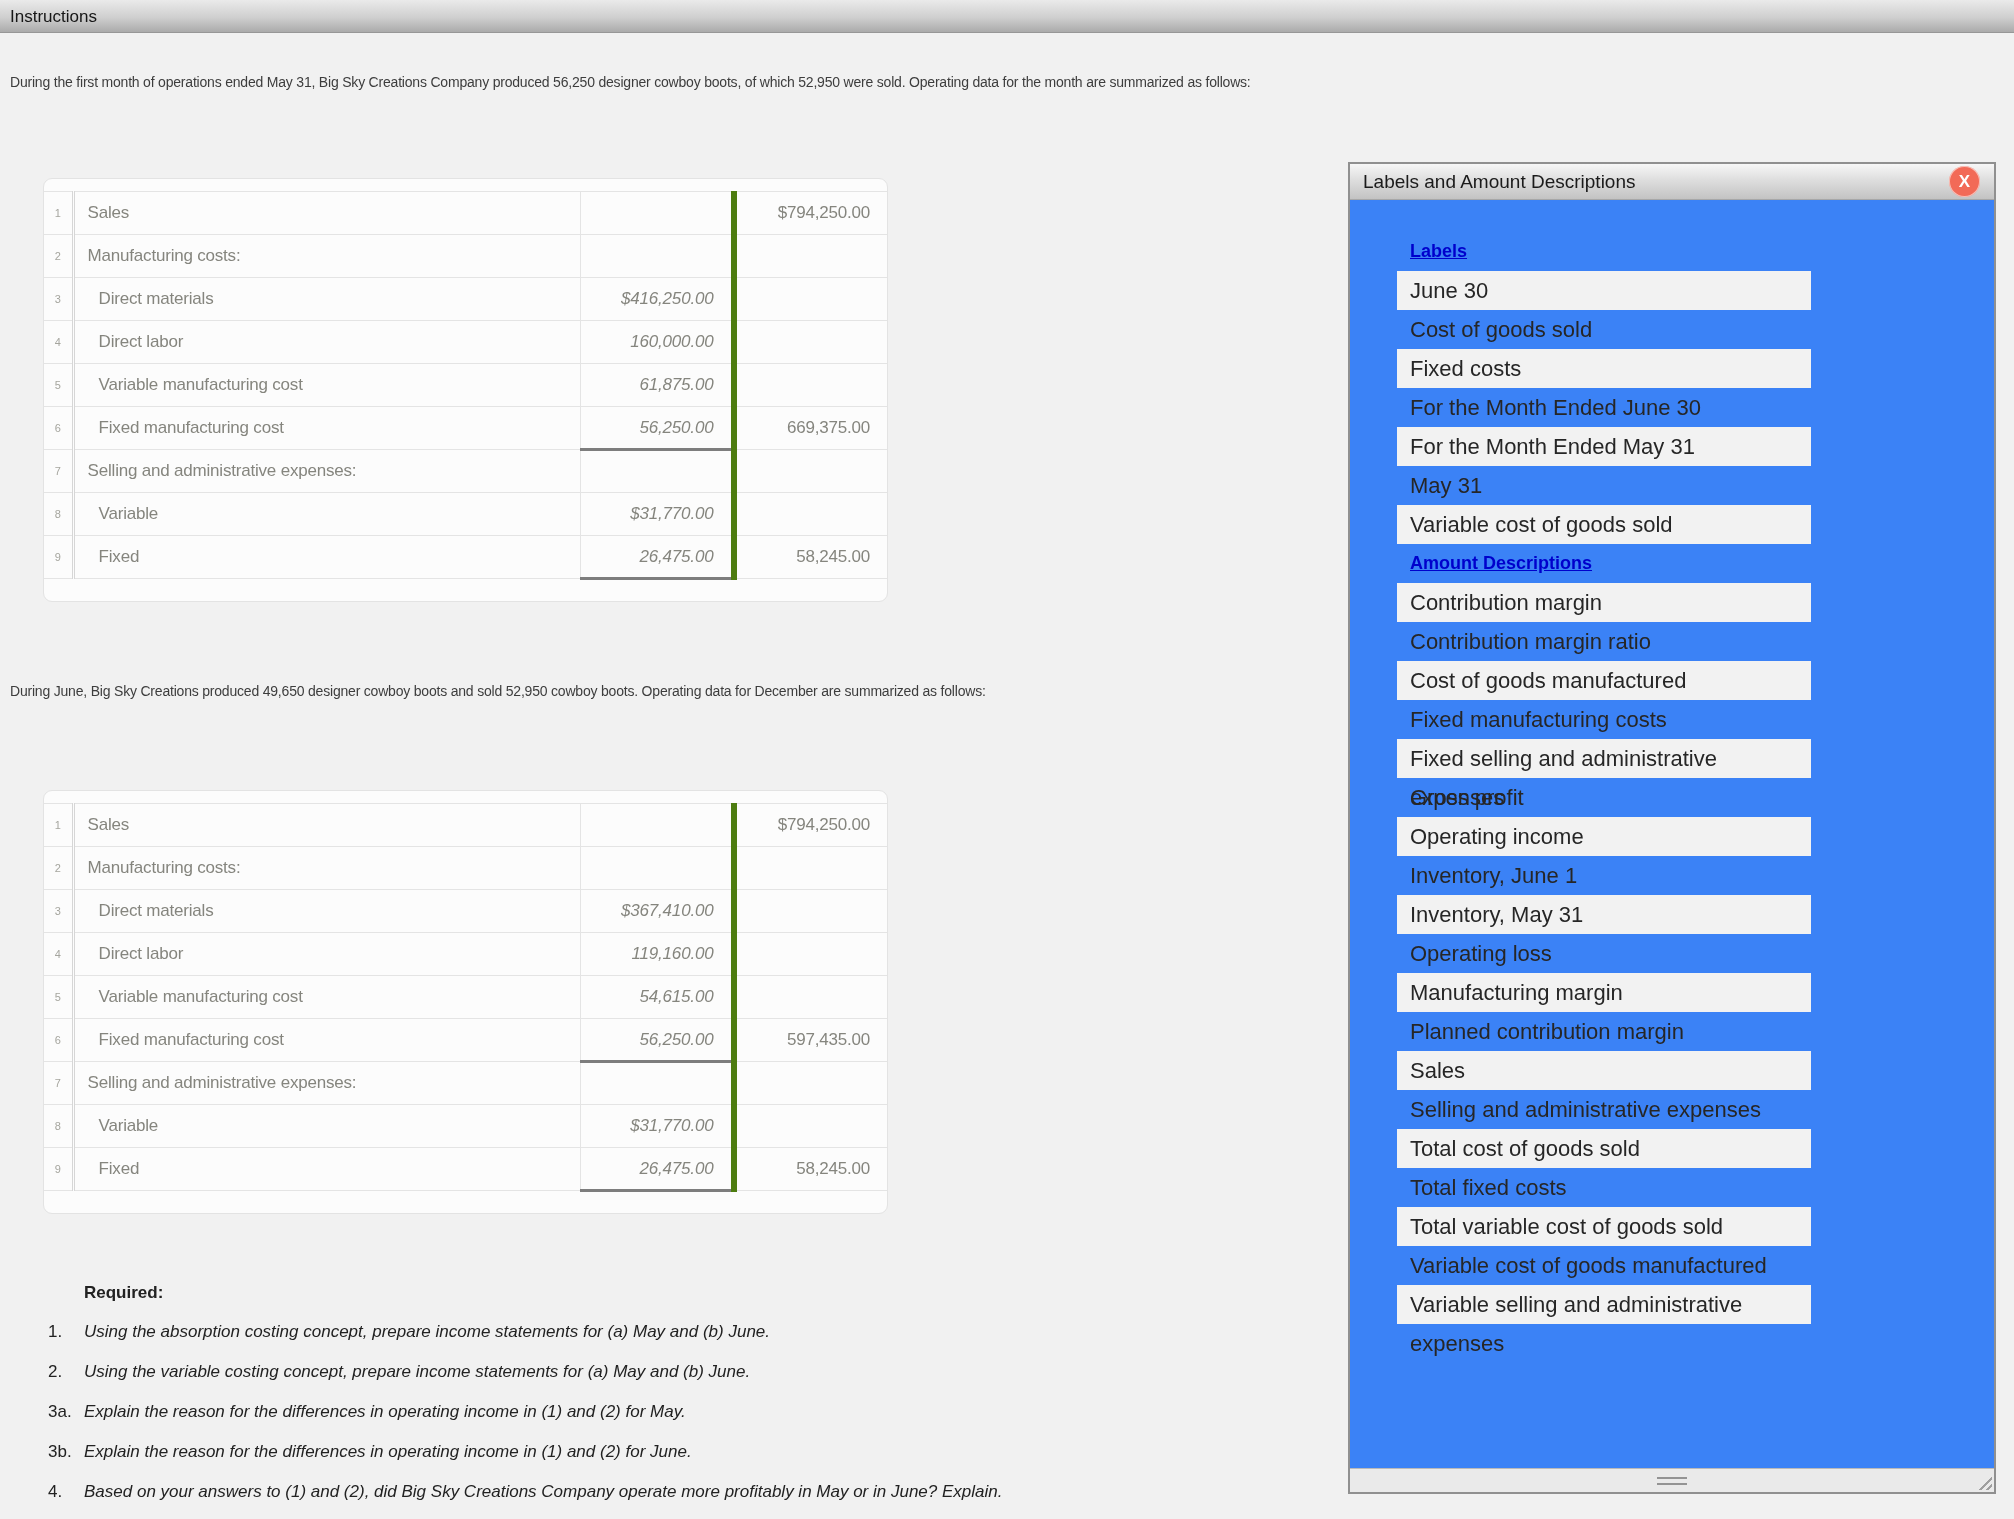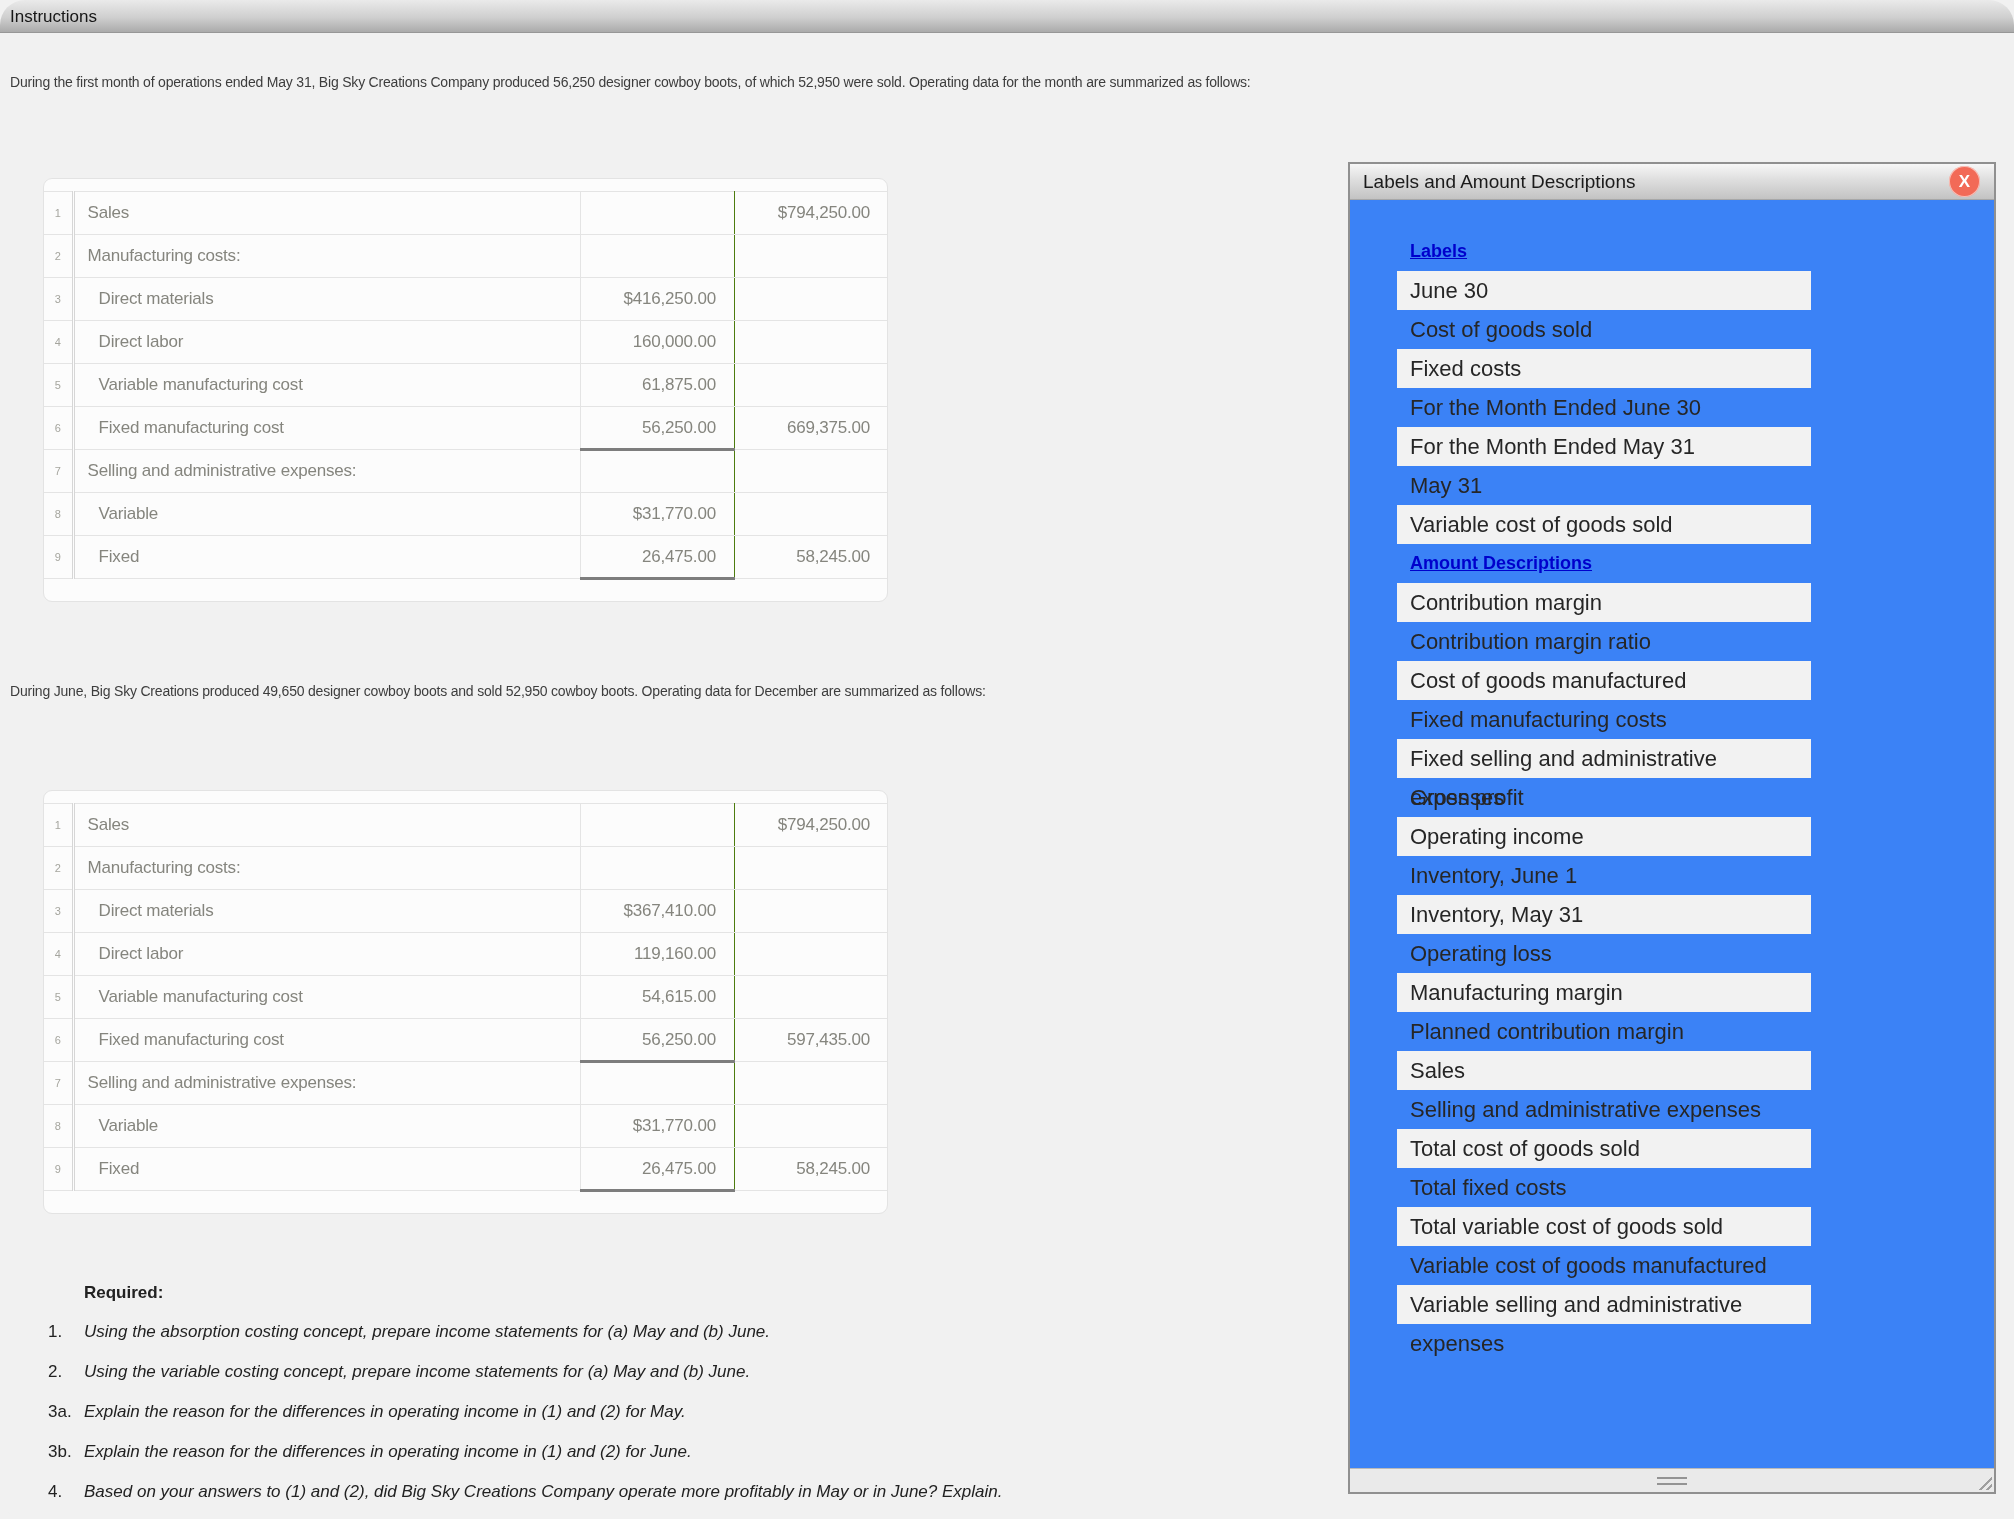--- a/index.html
+++ b/index.html
@@ -1,18 +1,18 @@
 <!DOCTYPE html>
 <html><head>
 <meta charset="utf-8">
 <style>
   html,body{margin:0;padding:0;background:#f1f1f1;}
   *{box-sizing:border-box;}
   .stage{position:relative;width:2014px;height:1519px;background:#f1f1f1;overflow:hidden;
-         font-family:"Liberation Sans",sans-serif;border-radius:25px;}
+         font-family:"Liberation Sans",sans-serif;}
 
   
   .topbar{position:absolute;left:0;top:0;width:2014px;height:33px;
           background:linear-gradient(#eaeaea 0%,#cfcfcf 55%,#ababab 100%);
           border-bottom:1px solid #979797;
           font-size:17px;color:#161616;line-height:33px;padding-left:10px;}
 
   
   .para{position:absolute;left:10px;font-size:14px;color:#3d3d3d;
         letter-spacing:-0.2px;white-space:nowrap;}
@@ -24,21 +24,21 @@
          border:1px solid #e3e3e3;border-radius:9px;}
   .sheet.t1{top:178px;} .sheet.t2{top:790px;}
   .sheet table{border-collapse:collapse;table-layout:fixed;width:843px;margin-top:12px;}
   .sheet td{height:43px;vertical-align:middle;font-size:17px;color:#85857e;
             letter-spacing:-0.2px;border-top:1px solid #e4e4e4;border-bottom:1px solid #e4e4e4;
             overflow:hidden;white-space:nowrap;}
   .sheet td.num{width:29px;border-right:3px double #d6d6d6;color:#a5a59e;
                 font-size:11px;text-align:center;}
   .sheet td.lbl{width:506px;padding-left:13px;border-right:1px solid #e4e4e4;}
   .sheet td.lbl.indent{padding-left:24px;}
-  .sheet td.v1{width:153px;text-align:right;padding-right:18px;border-right:1px solid #4d7c0f;}
+  .sheet td.v1{width:153px;text-align:right;padding-right:18px;border-right:6px solid #4d7c0f;font-style:italic;}
   .sheet td.v2{width:152px;text-align:right;padding-right:17px;}
   .sheet td.v1.rule{border-bottom:3px solid #7d7d7d;}
 
   
   .required{position:absolute;left:10px;top:1283px;width:1320px;font-size:17px;color:#222;}
   .req-head{font-weight:bold;margin-left:74px;margin-bottom:19px;}
   .req-item{height:21px;margin-bottom:19px;white-space:nowrap;}
   .req-num{display:inline-block;margin-left:38px;width:36px;font-style:normal;}
   .req-text{font-style:italic;}
 

